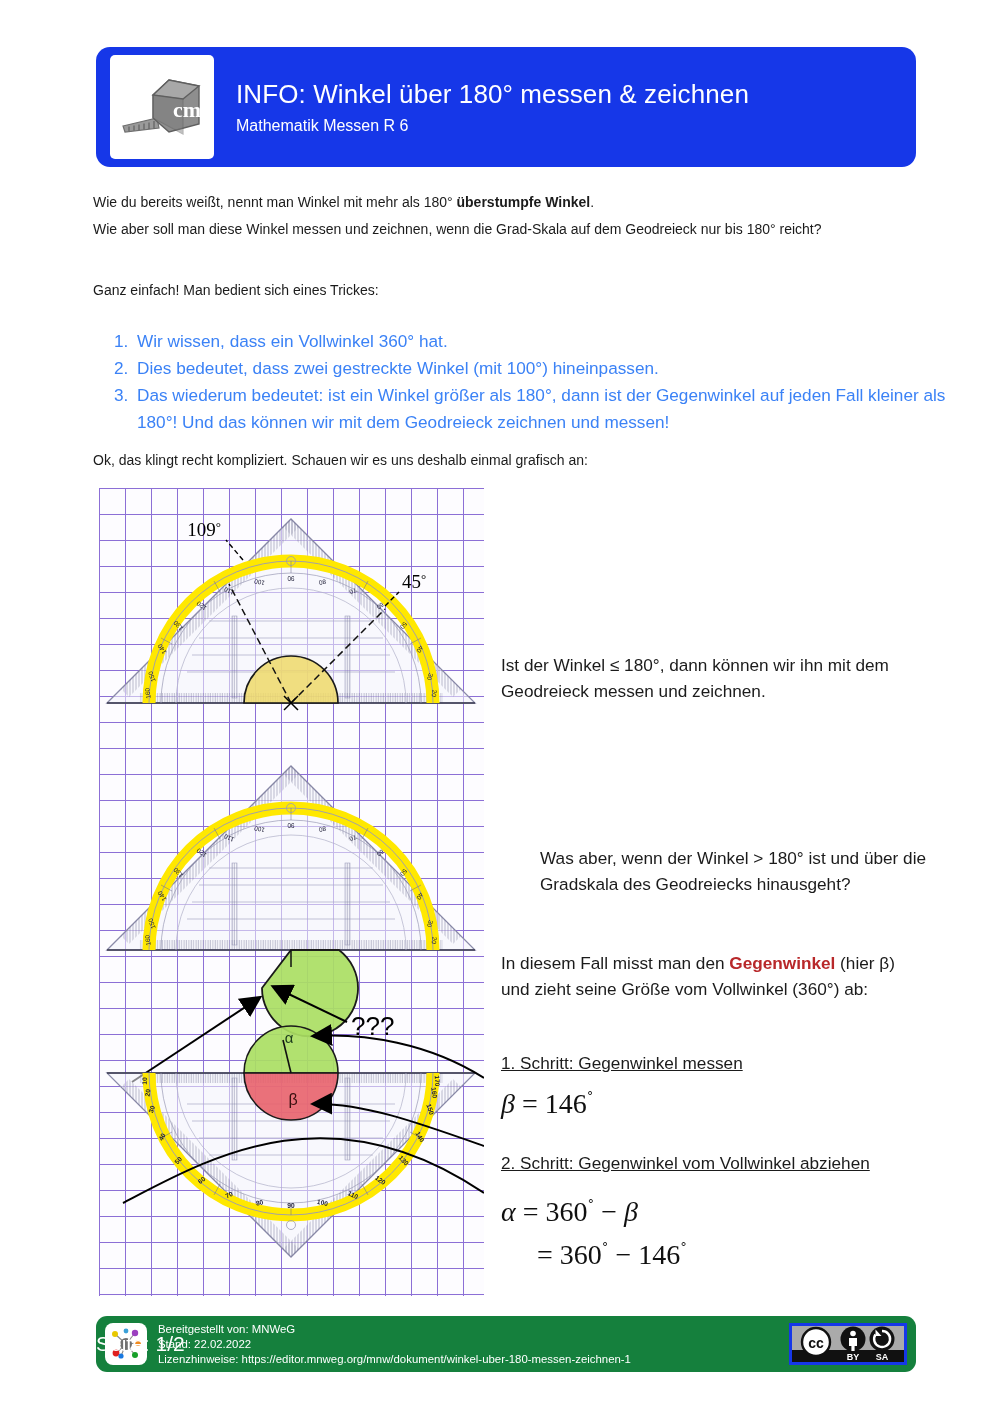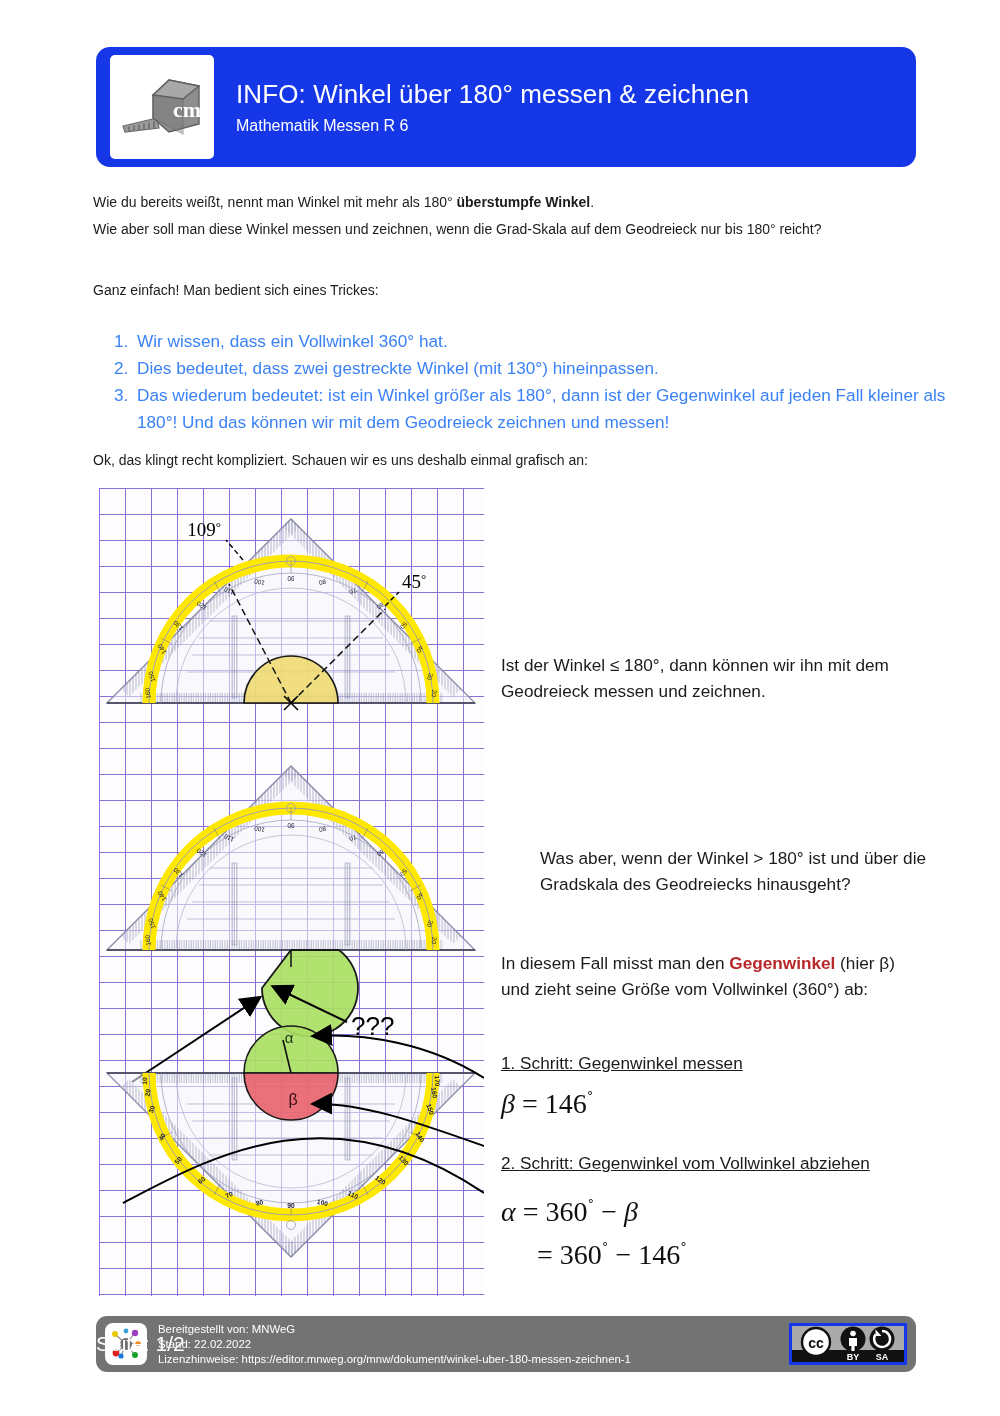--- a/index.html
+++ b/index.html
@@ -136,21 +136,21 @@
   .math .indent { display: inline-block; width: 36px; }
   .math u { text-decoration: underline; font-weight: bold; }
 
   
   #footer-bar {
     position: absolute;
     left: 96px;
     top: 1316px;
     width: 820px;
     height: 56px;
-    background: #737373;
+    background: #15803d;
     border-radius: 11px;
     box-sizing: border-box;
     display: flex;
     align-items: center;
     padding: 0 9px;
   }
   #footer-logo-box {
     width: 42px;
     height: 42px;
     background: #ffffff;
@@ -214,21 +214,21 @@
 
 <div class="body-text" id="para-1">
   <span>Wie du bereits weißt, nennt man Winkel mit mehr als 180° </span><b>überstumpfe Winkel</b><span>.</span><br>
   <span>Wie aber soll man diese Winkel messen und zeichnen, wenn die Grad-Skala auf dem Geodreieck nur bis 180° reicht?</span>
 </div>
 
 <div class="body-text" id="para-2">Ganz einfach! Man bedient sich eines Trickes:</div>
 
 <ol id="trick-list">
   <li>Wir wissen, dass ein Vollwinkel 360° hat.</li>
-  <li>Dies bedeutet, dass zwei gestreckte Winkel (mit 130°) hineinpassen.</li>
+  <li>Dies bedeutet, dass zwei gestreckte Winkel (mit 100°) hineinpassen.</li>
   <li>Das wiederum bedeutet: ist ein Winkel größer als 180°, dann ist der Gegenwinkel auf jeden Fall kleiner als 180°! Und das können wir mit dem Geodreieck zeichnen und messen!</li>
 </ol>
 
 <div class="body-text" id="para-3">Ok, das klingt recht kompliziert. Schauen wir es uns deshalb einmal grafisch an:</div>
 
 <div id="graph-area">
   <svg id="graph-svg" width="385" height="808" viewBox="0 0 385 808">
     <defs>
 
       <pattern id="tinyticks" width="3" height="8" patternUnits="userSpaceOnUse">

